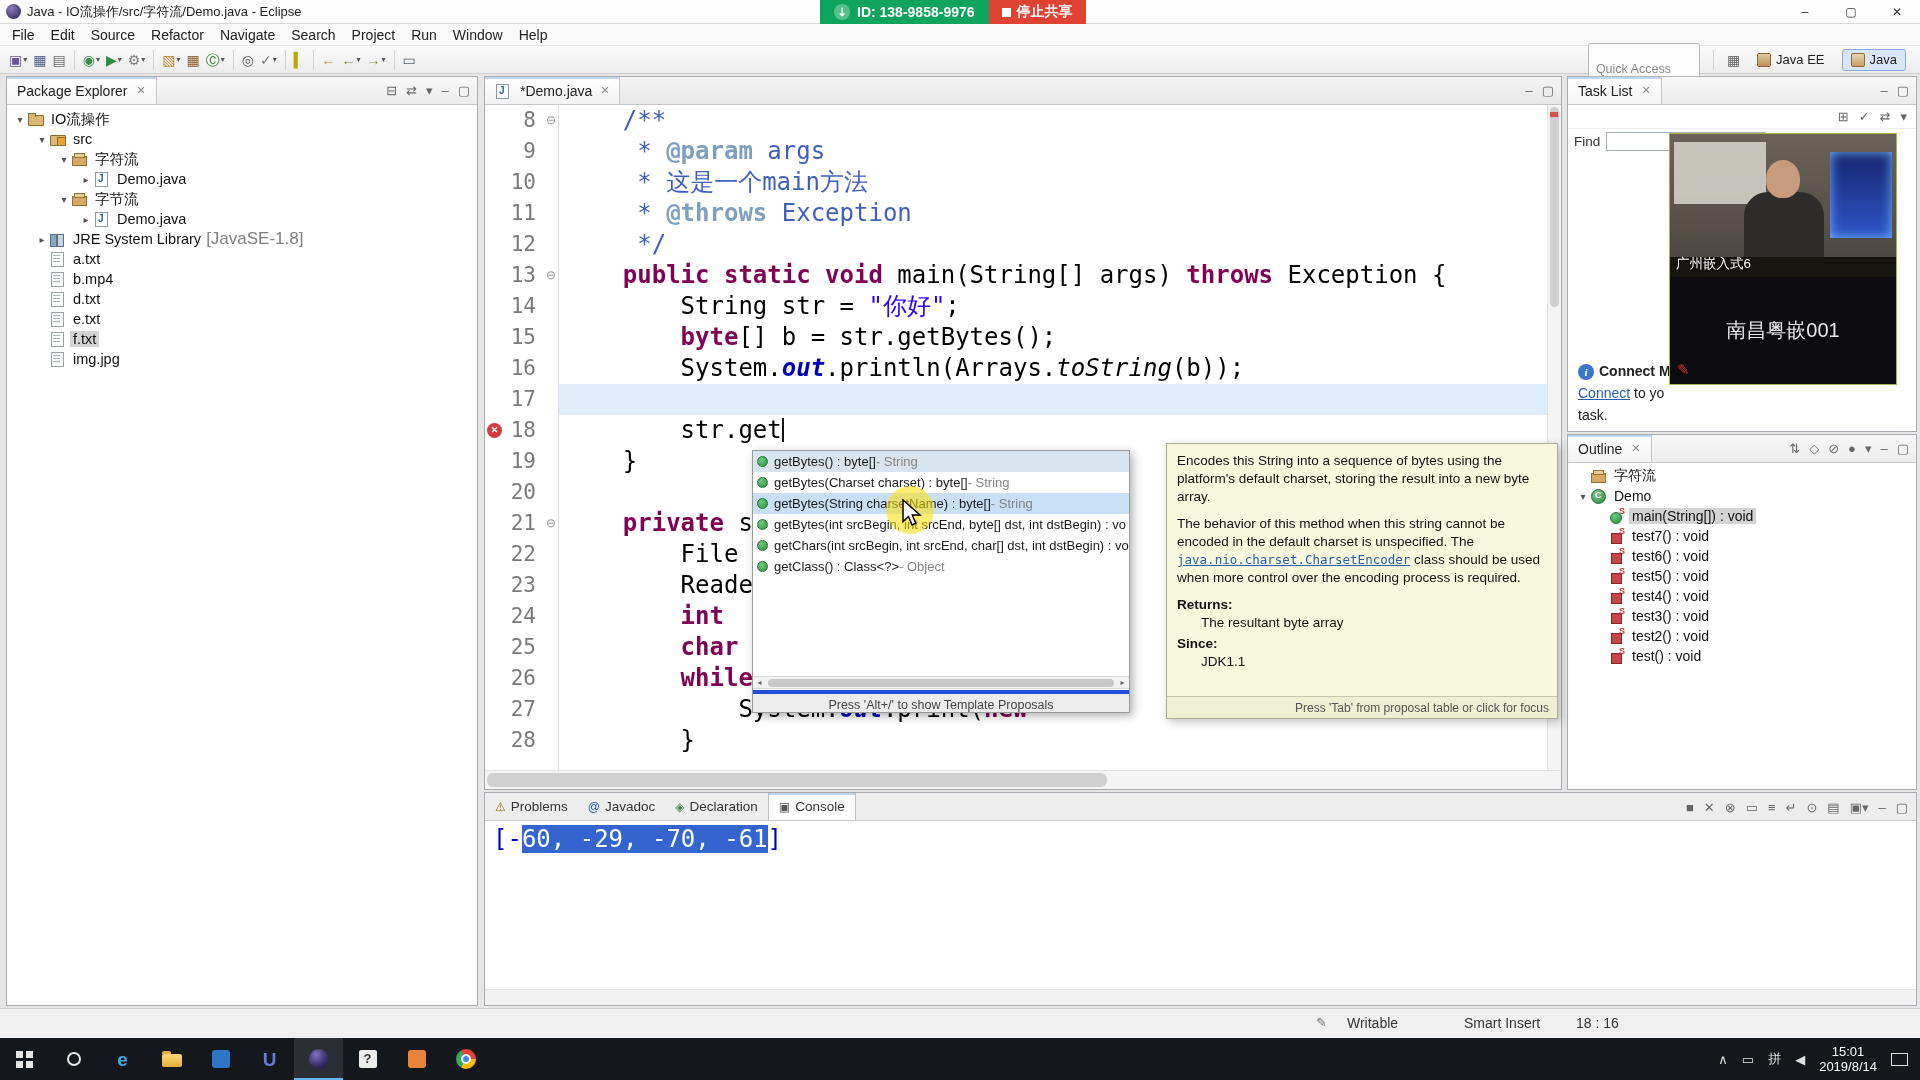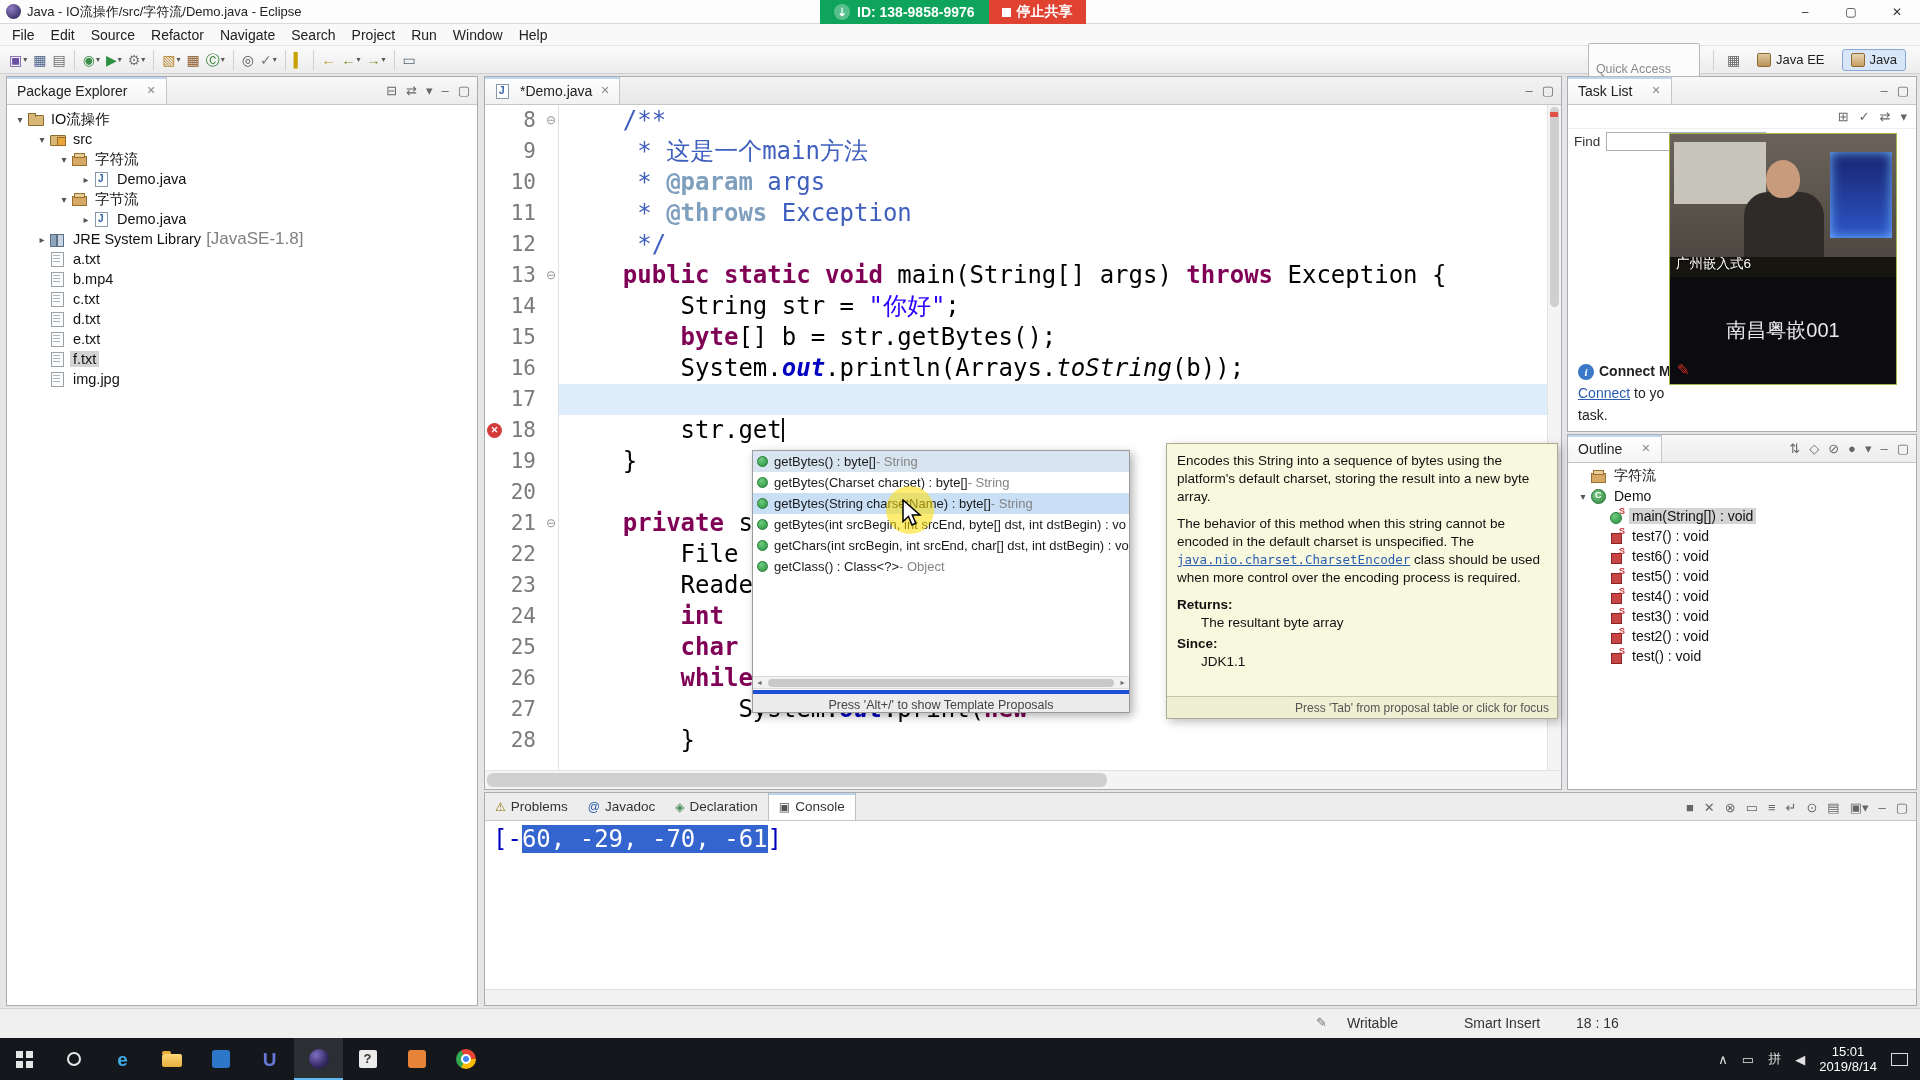--- a/index.html
+++ b/index.html
@@ -37,21 +37,21 @@
   .pj2{background:linear-gradient(#E8D6B8,#C8A060);border:1px solid #8F6A30;}
 
   
   .panel{position:absolute;background:#fff;border:1px solid #ABABB3;}
   #pkg-panel{left:6px;top:76px;width:472px;height:930px;}
   #editor-panel{left:484px;top:76px;width:1078px;height:714px;}
   #tl-panel{left:1567px;top:76px;width:350px;height:356px;}
   #ol-panel{left:1567px;top:434px;width:350px;height:356px;}
   #console-panel{left:484px;top:792px;width:1433px;height:214px;}
   .panel-header{display:flex;align-items:stretch;height:28px;background:linear-gradient(#F8F8F8,#ECECEC);border-bottom:1px solid #C6C6C6;}
-  .view-tab{display:flex;align-items:center;gap:16px;padding:0 10px;background:linear-gradient(#FFFFFF,#F4F4F4);border-right:1px solid #C6C6C6;font-size:14px;color:#222;box-shadow:inset 0 2px 0 #BFD6EE;white-space:nowrap;}
+  .view-tab{display:flex;align-items:center;gap:6px;padding:0 10px;background:linear-gradient(#FFFFFF,#F4F4F4);border-right:1px solid #C6C6C6;font-size:14px;color:#222;box-shadow:inset 0 2px 0 #BFD6EE;white-space:nowrap;}
   .tab-x{color:#888;font-size:11px;margin-left:3px;}
   .hdr-icons{margin-left:auto;display:flex;align-items:center;gap:9px;padding-right:7px;}
   .hic{font-size:13px;color:#666;line-height:1;}
 
   
   .tree{padding-top:4px;}
   .trow{display:flex;align-items:center;height:20px;font-size:14.5px;color:#111;white-space:nowrap;}
   .expander{width:14px;font-size:10px;color:#555;flex:none;text-align:center;}
   .tlabel{padding:0 3px;}
   .tlabel.selected{background:#D4D4D4;}
@@ -366,25 +366,20 @@
         <span class="tlabel">a.txt</span>
       </div>
       <div class="trow" style="padding-left: 28px;">
         <span class="expander"></span>
         <span class="ic ic-file"></span>
         <span class="tlabel">b.mp4</span>
       </div>
       <div class="trow" style="padding-left: 28px;">
         <span class="expander"></span>
         <span class="ic ic-file"></span>
-        <span class="tlabel">c.txt</span>
-      </div>
-      <div class="trow" style="padding-left: 28px;">
-        <span class="expander"></span>
-        <span class="ic ic-file"></span>
         <span class="tlabel">d.txt</span>
       </div>
       <div class="trow" style="padding-left: 28px;">
         <span class="expander"></span>
         <span class="ic ic-file"></span>
         <span class="tlabel">e.txt</span>
       </div>
       <div class="trow" style="padding-left: 28px;">
         <span class="expander"></span>
         <span class="ic ic-file"></span>
@@ -475,22 +470,22 @@
         </div>
         <div class="gl">
           <span class="lnum">27</span>
         </div>
         <div class="gl">
           <span class="lnum">28</span>
         </div>
       </div>
     <div id="code">
         <div class="cl"><span class="sg-jdoc">    /**</span></div>
+        <div class="cl"><span class="sg-jdoc">     * </span><span class="sg-jtag">@param</span><span class="sg-jdoc"> args</span></div>
         <div class="cl"><span class="sg-jdoc">     * 这是一个main方法</span></div>
-        <div class="cl"><span class="sg-jdoc">     * </span><span class="sg-jtag">@param</span><span class="sg-jdoc"> args</span></div>
         <div class="cl"><span class="sg-jdoc">     * </span><span class="sg-jtag">@throws</span><span class="sg-jdoc"> Exception</span></div>
         <div class="cl"><span class="sg-jdoc">     */</span></div>
         <div class="cl"><span class="sg-p">    </span><span class="sg-kw">public</span><span class="sg-p"> </span><span class="sg-kw">static</span><span class="sg-p"> </span><span class="sg-kw">void</span><span class="sg-p"> main(String[] args) </span><span class="sg-kw">throws</span><span class="sg-p"> Exception {</span></div>
         <div class="cl"><span class="sg-p">        String str = </span><span class="sg-str">"你好"</span><span class="sg-p">;</span></div>
         <div class="cl"><span class="sg-p">        </span><span class="sg-kw">byte</span><span class="sg-p">[] b = str.getBytes();</span></div>
         <div class="cl"><span class="sg-p">        System.</span><span class="sg-field">out</span><span class="sg-p">.println(Arrays.</span><span class="sg-smethod">toString</span><span class="sg-p">(b));</span></div>
         <div class="cl hl"></div>
         <div class="cl"><span class="sg-p">        str.get</span><span class="caret"></span></div>
         <div class="cl"><span class="sg-p">    }</span></div>
         <div class="cl"></div>

